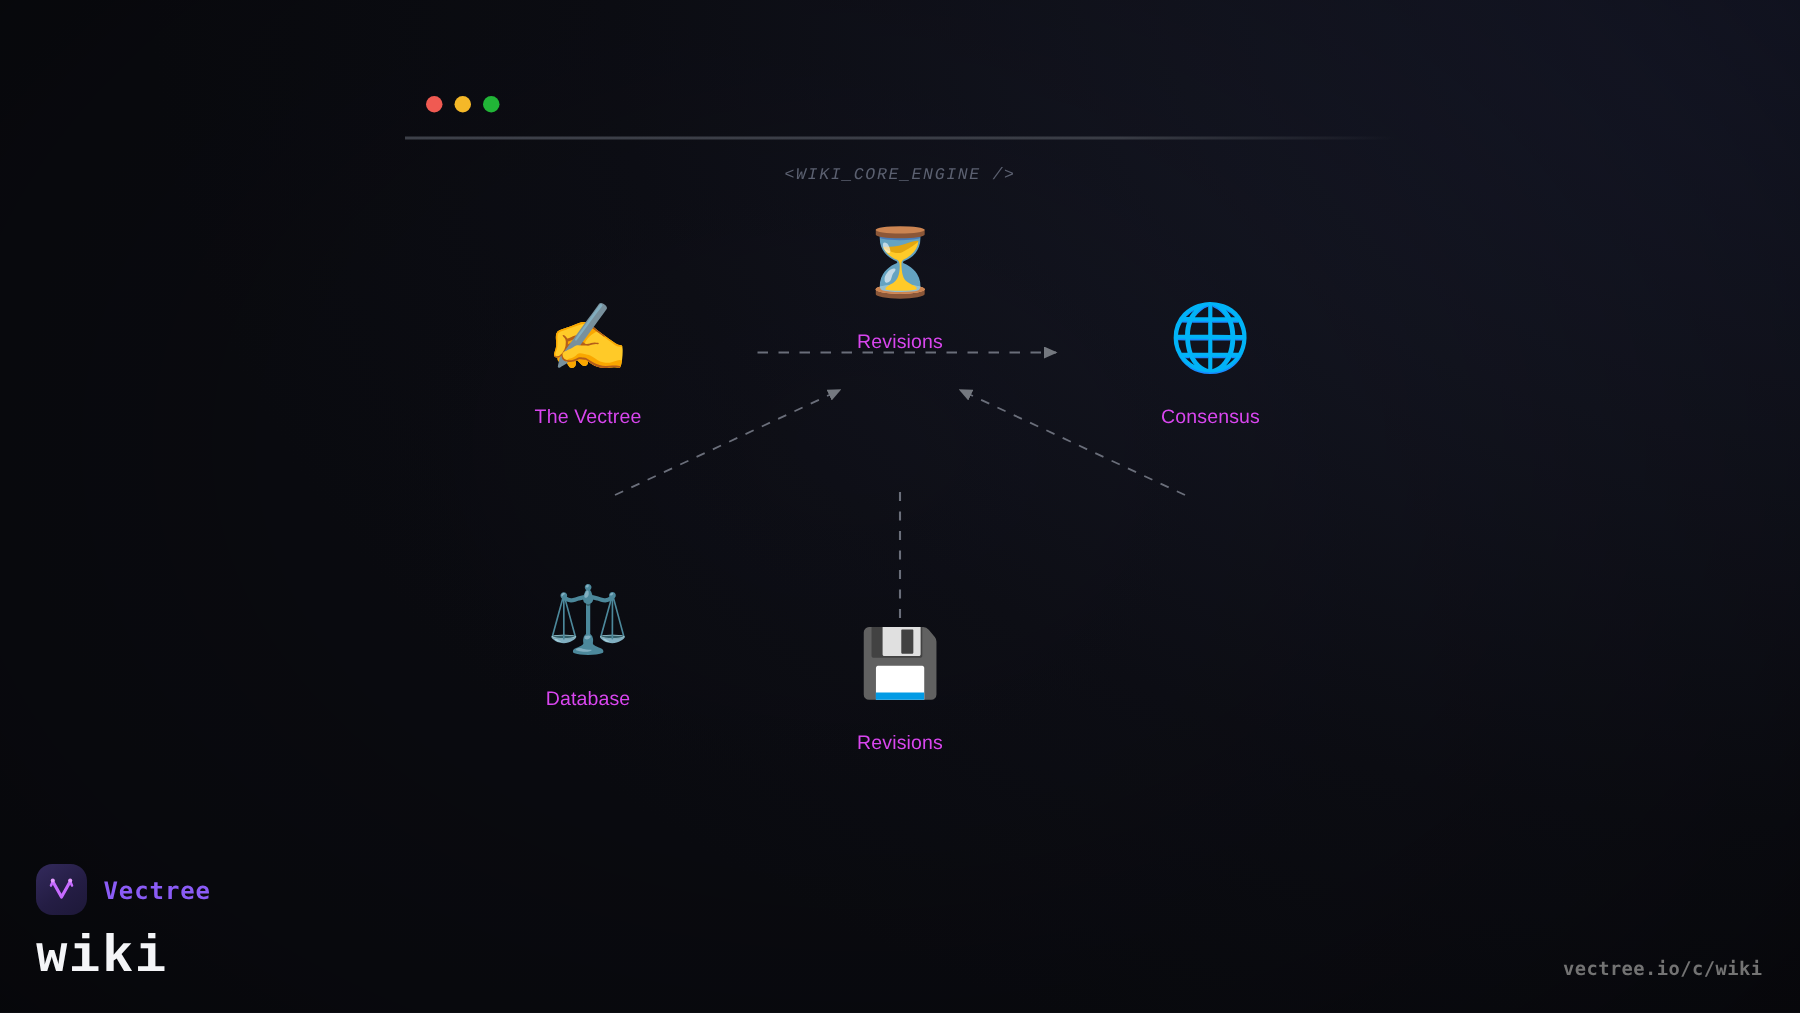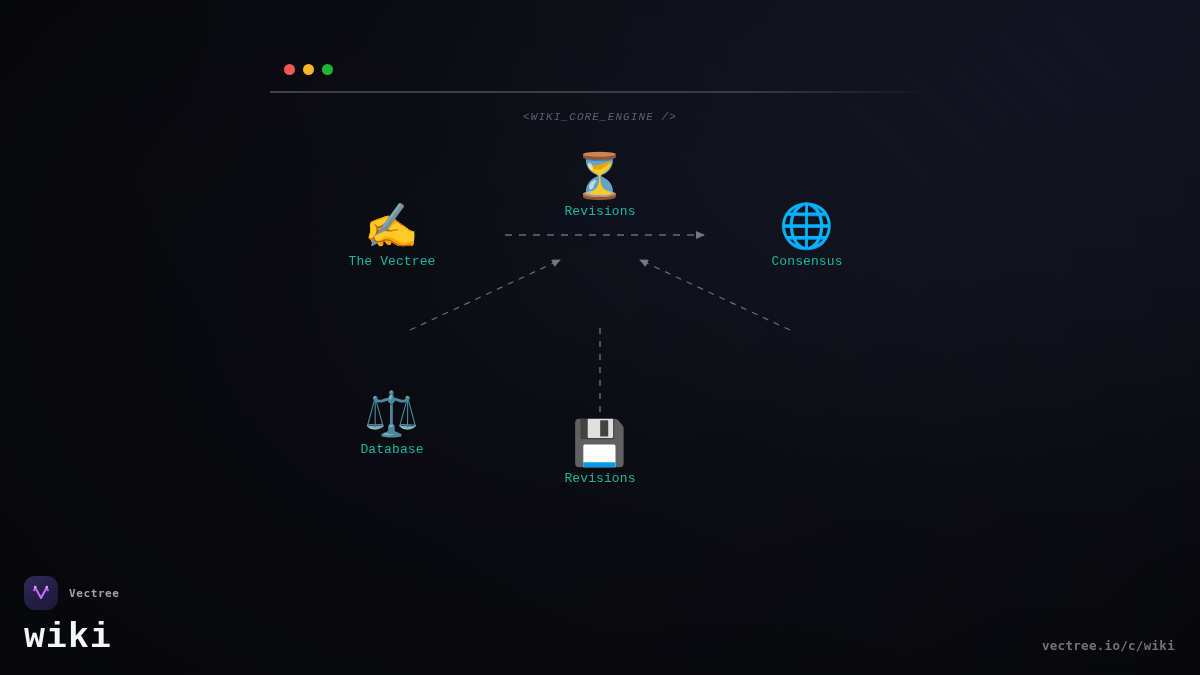--- a/index.html
+++ b/index.html
@@ -96,24 +96,24 @@
   }
   .node-emoji {
     font-family: "DejaVu Sans", sans-serif;
     font-size: 44px;
     line-height: 52px;
     display: block;
     height: 52px;
   }
   .node-label {
     display: block;
-    margin-top: 2px;
-    font-family: Liberation Mono, monospace;
+    margin-top: 18px;
+    font-family: Liberation Sans, sans-serif;
     font-size: 13px;
-    color: #14b8a6;
+    color: #d946ef;
     letter-spacing: 0.1px;
   }
 
   
   #brand {
     position: absolute;
     left: 24px;
     bottom: 18px;
   }
   #brand-row {
@@ -127,23 +127,23 @@
     height: 34px;
     border-radius: 11px;
     background: linear-gradient(145deg, #332a5c 0%, #241d44 55%, #1d1838 100%);
     display: flex;
     align-items: center;
     justify-content: center;
     flex: none;
   }
   #brand-name {
     font-family: "DejaVu Sans Mono", monospace;
-    font-size: 11px;
+    font-size: 16px;
     font-weight: bold;
-    color: #a3a3a3;
+    color: #8b5cf6;
     letter-spacing: 0.6px;
   }
   #brand-slug {
     margin-top: 9px;
     font-family: Liberation Mono, monospace;
     font-size: 35px;
     font-weight: bold;
     color: #f4f5f8;
     letter-spacing: 1px;
     line-height: 38px;

